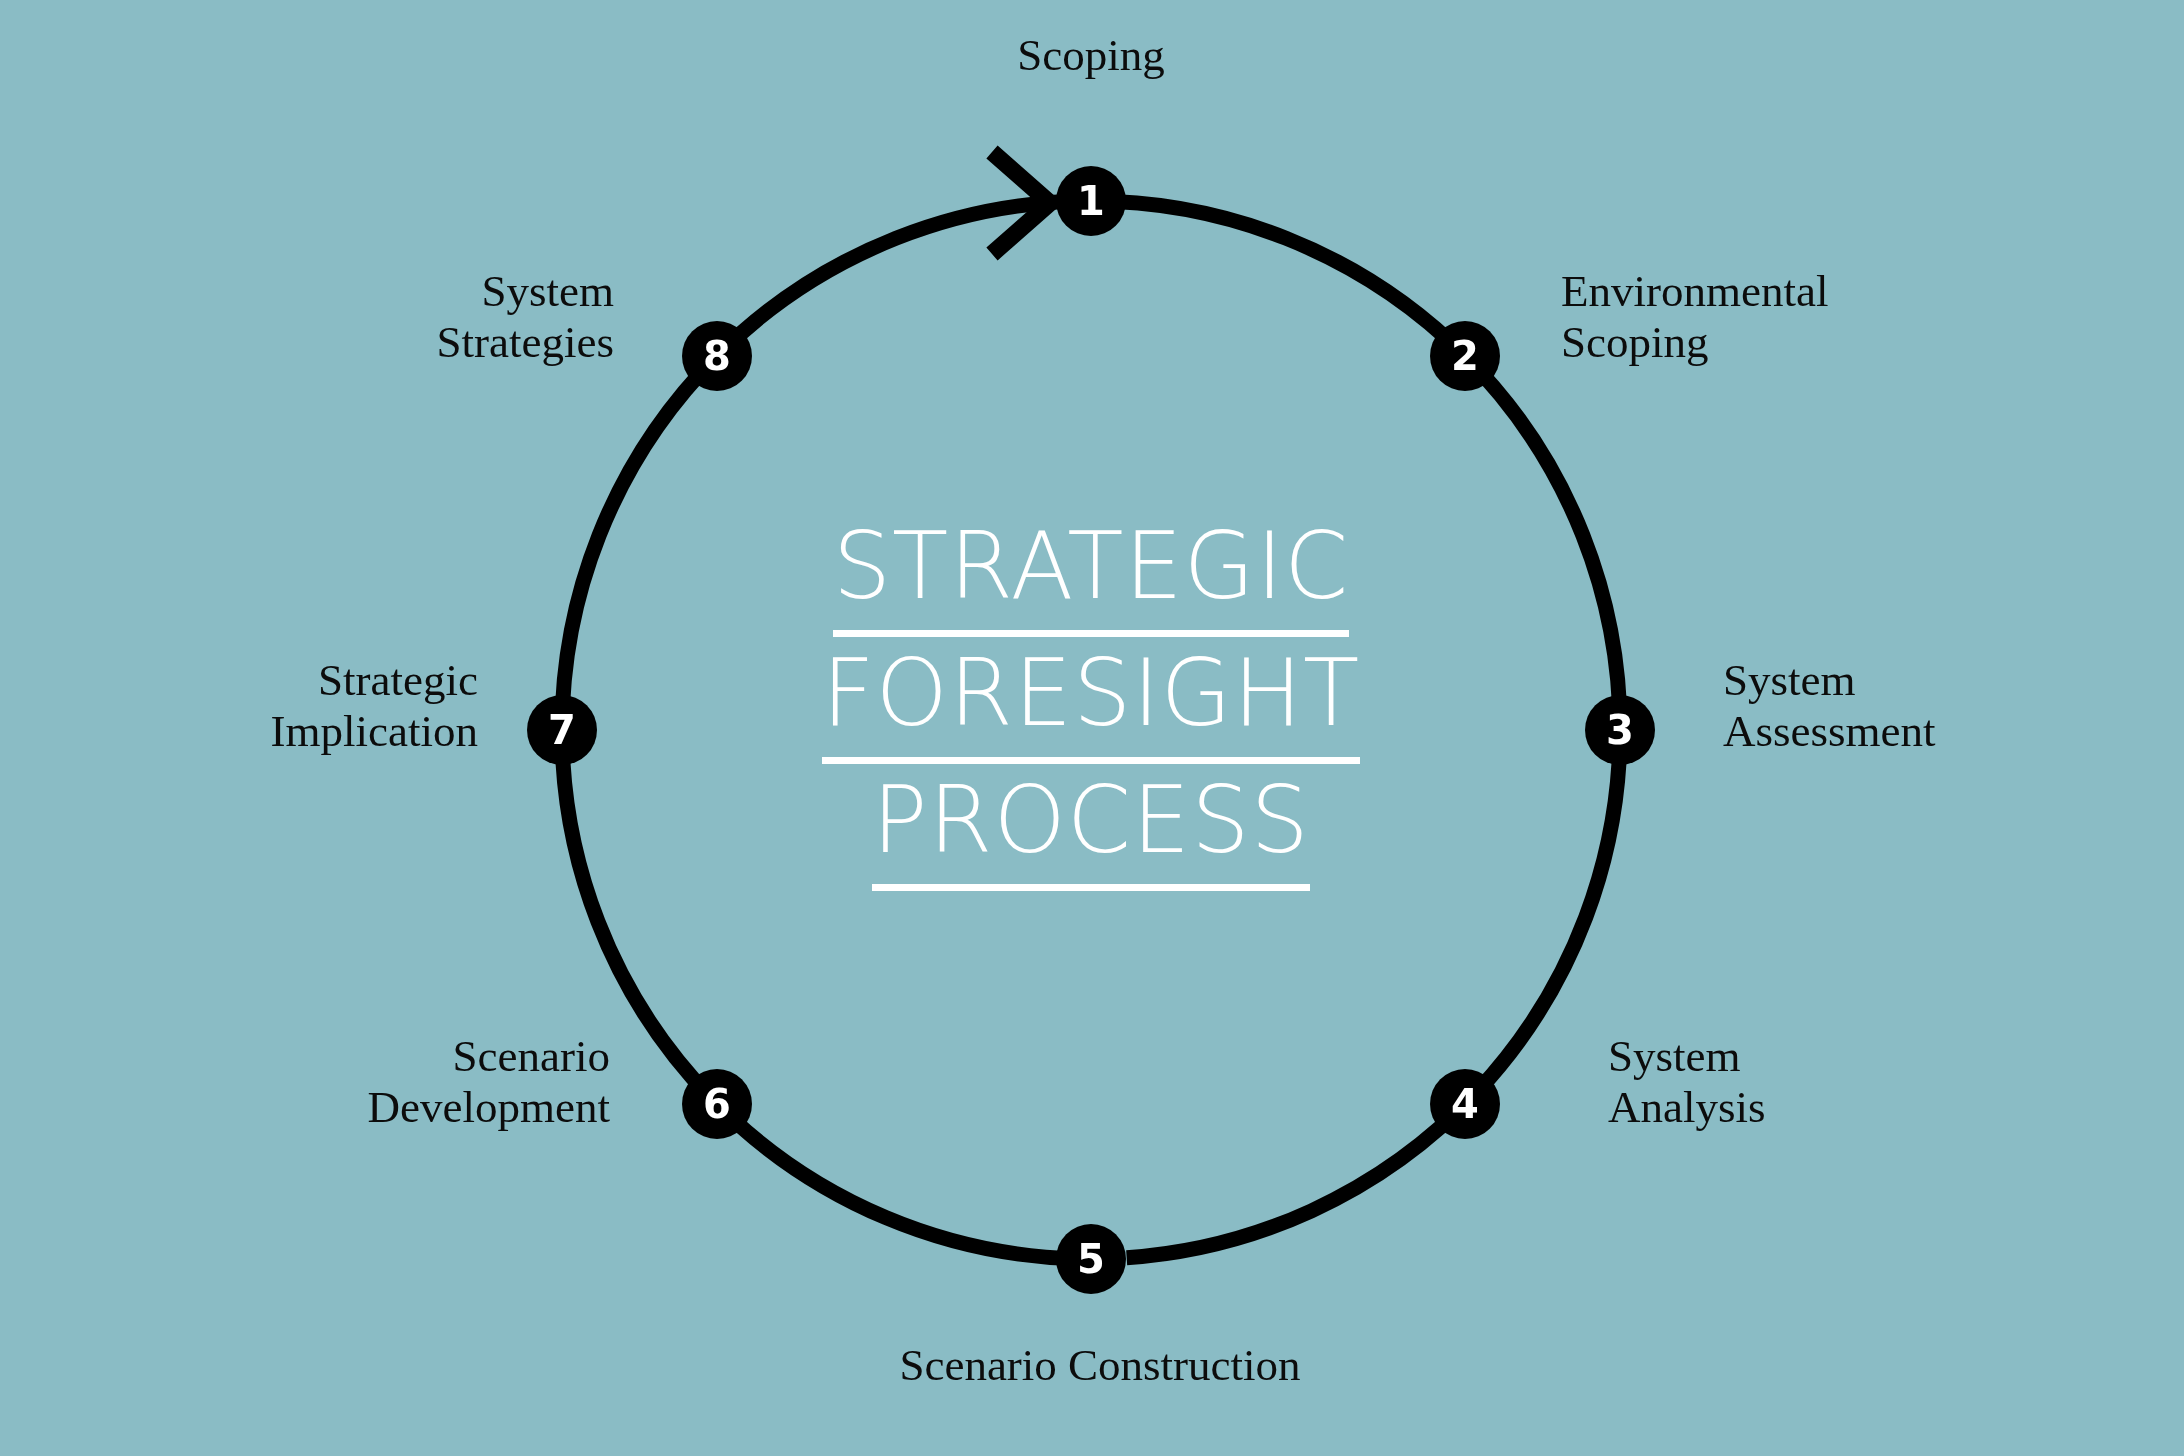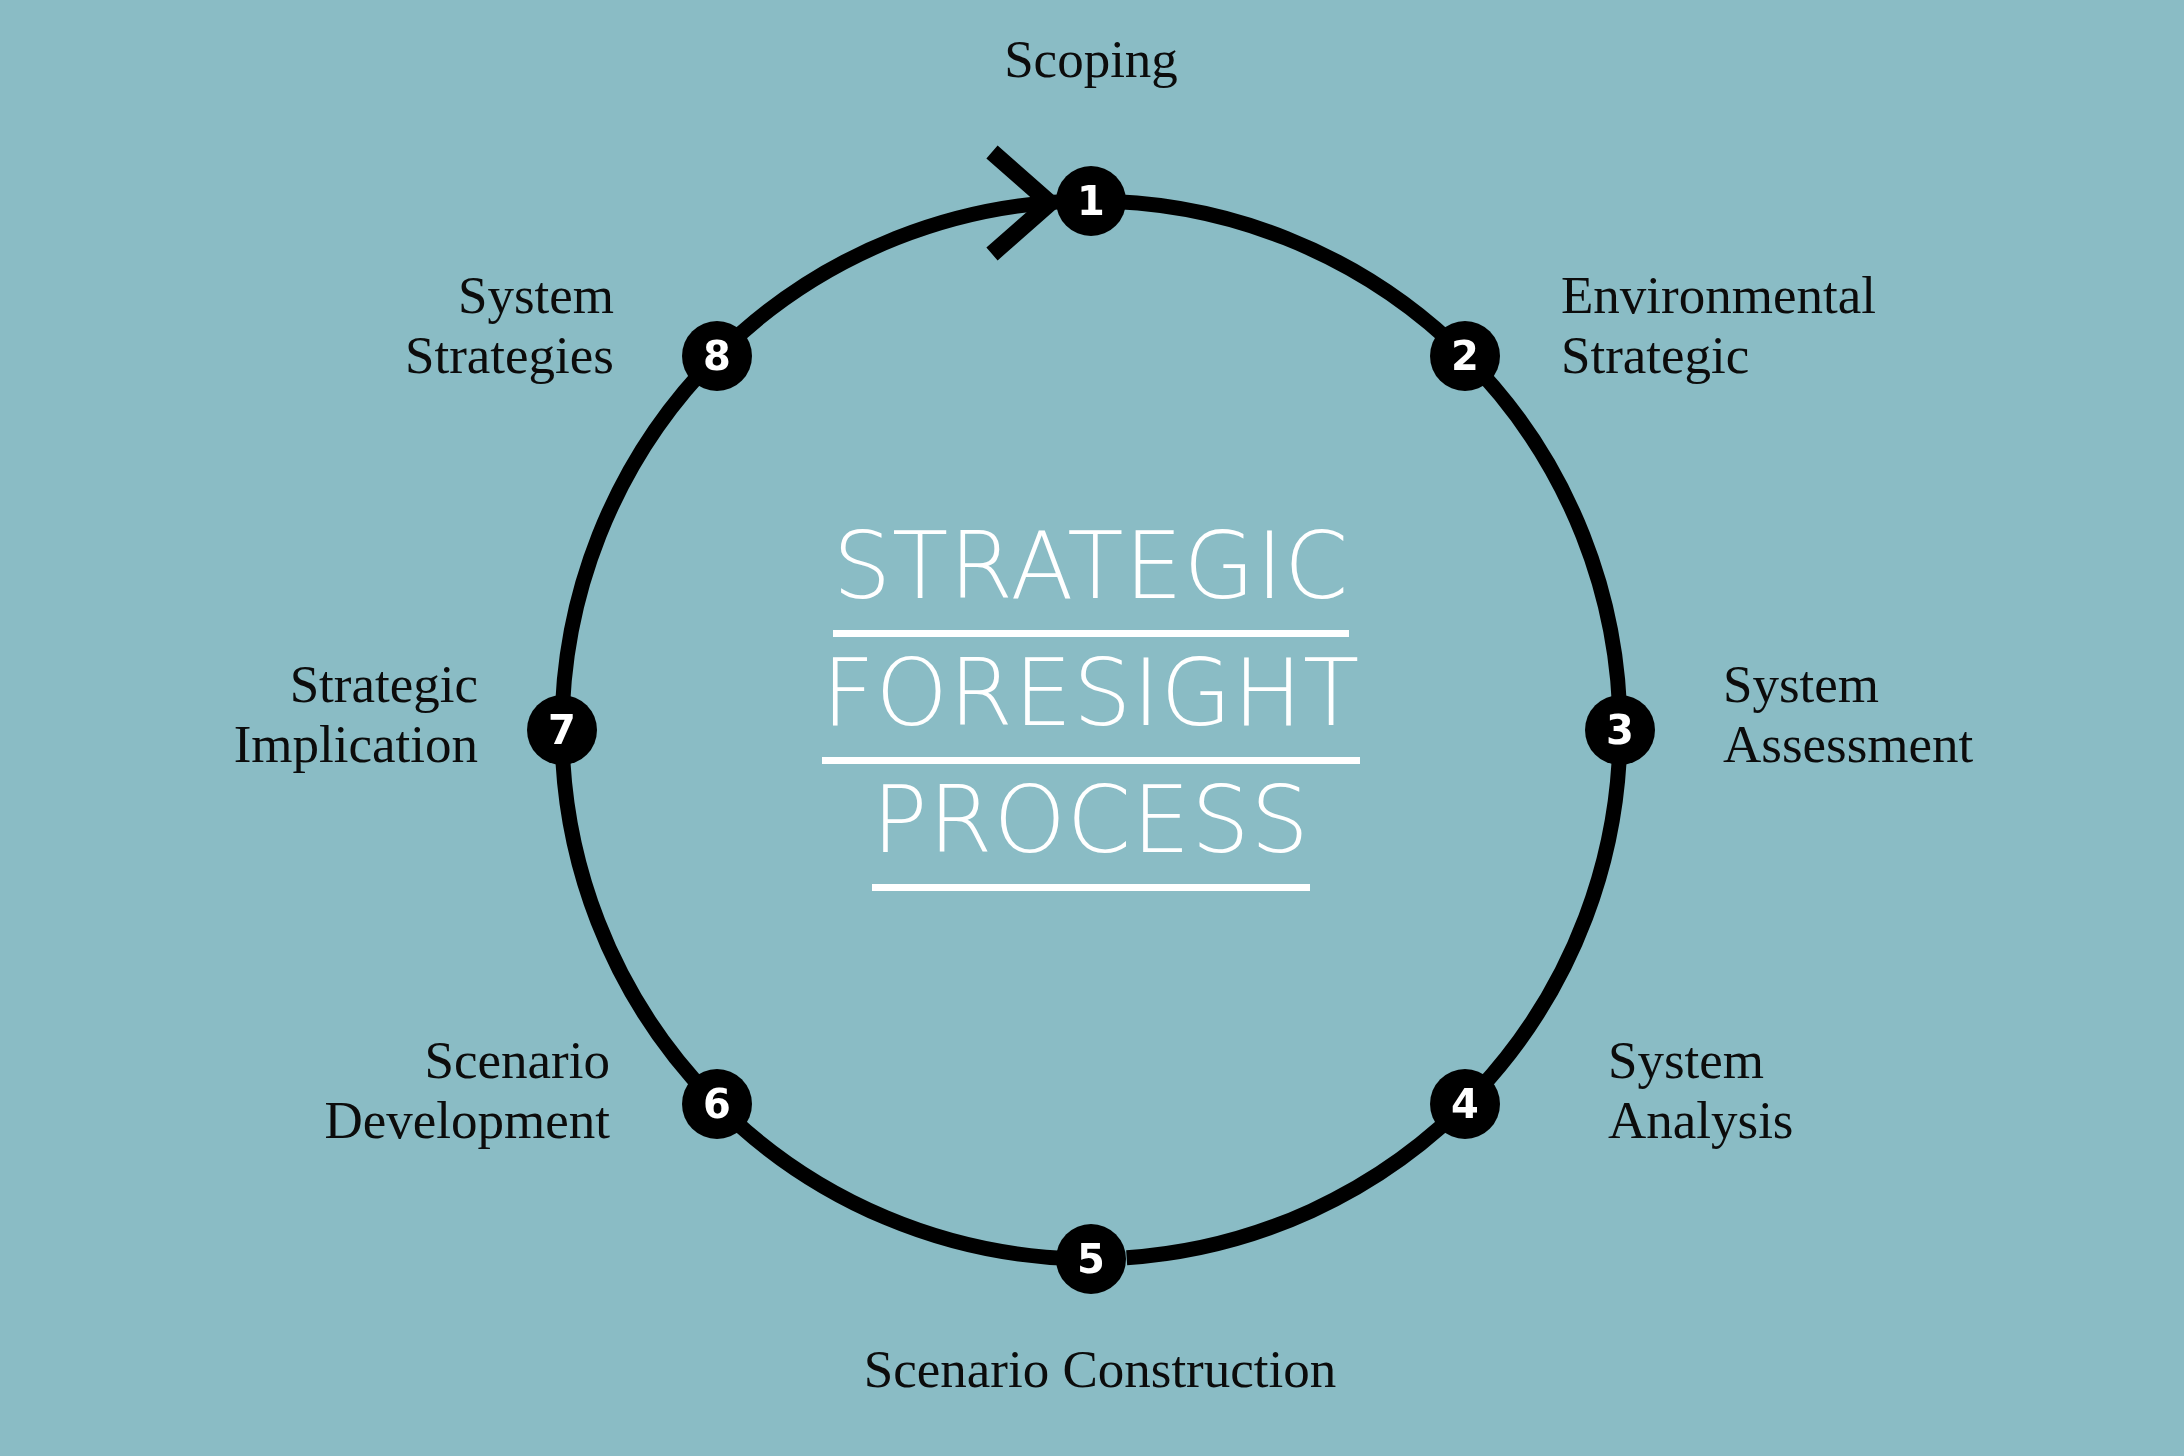--- a/index.html
+++ b/index.html
@@ -64,21 +64,21 @@
     line-height: 70px;
     text-align: center;
     user-select: none;
   }
 
   
   .label {
     position: absolute;
     color: #0c0c0c;
     font-family: "Liberation Serif", "DejaVu Serif", serif;
-    font-size: 53px;
+    font-size: 45px;
     line-height: 1.13;
     white-space: pre-line;
     user-select: none;
   }
   .label.c  { text-align: center;  transform: translate(-50%, 0); }
   .label.r  { text-align: right;   transform: translate(-100%, 0); }
   .label.l  { text-align: left;    transform: translate(0, 0); }
 </style>
 </head>
 <body>
@@ -102,21 +102,21 @@
   <div class="node" style="left:1465px; top:356px;">2</div>
   <div class="node" style="left:1620px; top:730px;">3</div>
   <div class="node" style="left:1465px; top:1104px;">4</div>
   <div class="node" style="left:1091px; top:1259px;">5</div>
   <div class="node" style="left:717px;  top:1104px;">6</div>
   <div class="node" style="left:562px;  top:730px;">7</div>
   <div class="node" style="left:717px;  top:356px;">8</div>
 
   <div class="label c" style="left:1091px; top:30px;">Scoping</div>
   <div class="label l" style="left:1561px; top:266px;">Environmental
-Strategic</div>
+Scoping</div>
   <div class="label l" style="left:1723px; top:655px;">System
 Assessment</div>
   <div class="label l" style="left:1608px; top:1031px;">System
 Analysis</div>
   <div class="label c" style="left:1100px; top:1340px;">Scenario Construction</div>
   <div class="label r" style="left:610px;  top:1031px;">Scenario
 Development</div>
   <div class="label r" style="left:478px;  top:655px;">Strategic
 Implication</div>
   <div class="label r" style="left:614px;  top:266px;">System

